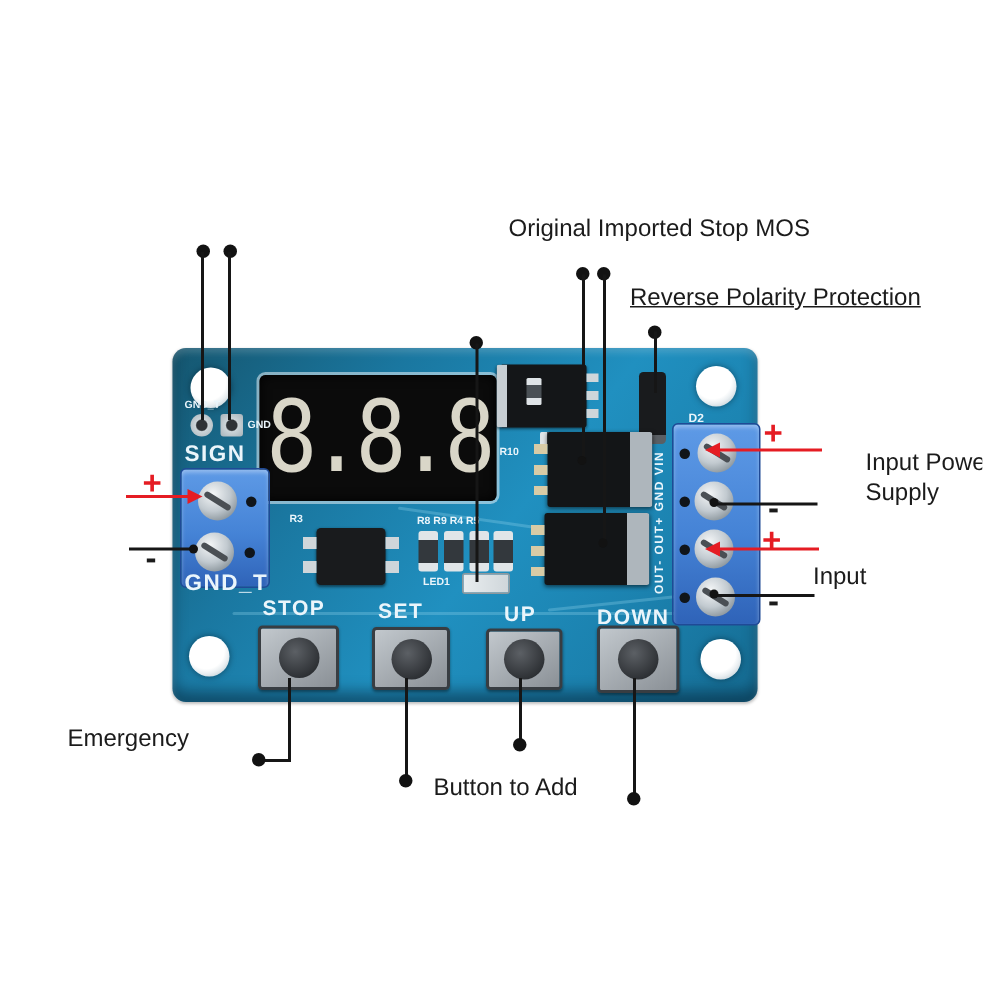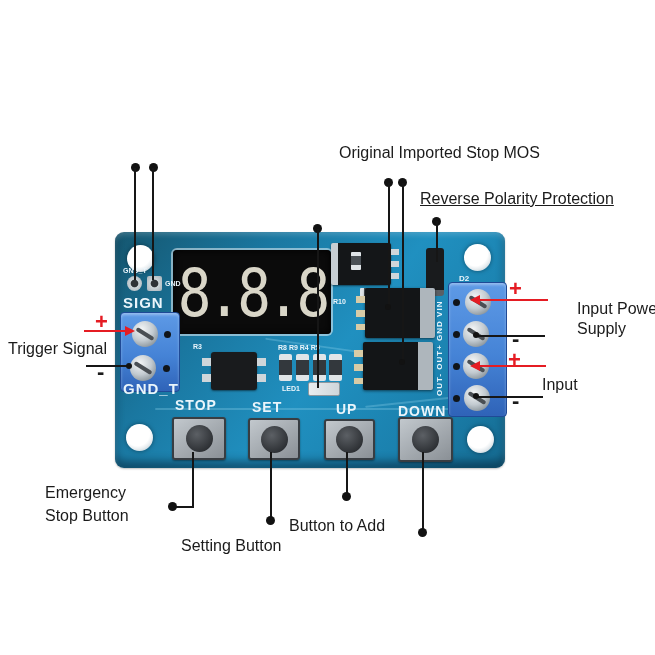--- a/index.html
+++ b/index.html
@@ -154,28 +154,25 @@
 
   <div class="txt" style="left:420px;top:189px;text-decoration:underline;">Reverse Polarity Protection</div>
 
   <div class="txt" style="left:538px;top:299px;margin-left:39px;">
     <div>Input Power</div>
     <div>Supply</div>
   </div>
 
   <div class="txt" style="left:542px;top:375px;">Input</div>
 
-  <div class="txt" style="left:8px;top:339px;">Trigger Signal</div>
 
   <div class="txt" style="left:45px;top:481px;line-height:23px;">
     <div>Emergency</div>
-    <div>Stop Button</div>
   </div>
 
-  <div class="txt" style="left:181px;top:536px;">Setting Button</div>
   <div class="txt" style="left:289px;top:516px;">Button to Add</div>
 
   <div class="pm red" style="left:95px;top:311px;">+</div>
   <div class="pm blk" style="left:97px;top:361px;">-</div>
   <div class="pm red" style="left:509px;top:278px;">+</div>
   <div class="pm blk" style="left:512px;top:328px;">-</div>
   <div class="pm red" style="left:508px;top:349px;">+</div>
   <div class="pm blk" style="left:512px;top:390px;">-</div>
 
   <div class="dot" style="left:131px;top:163px;"></div>

